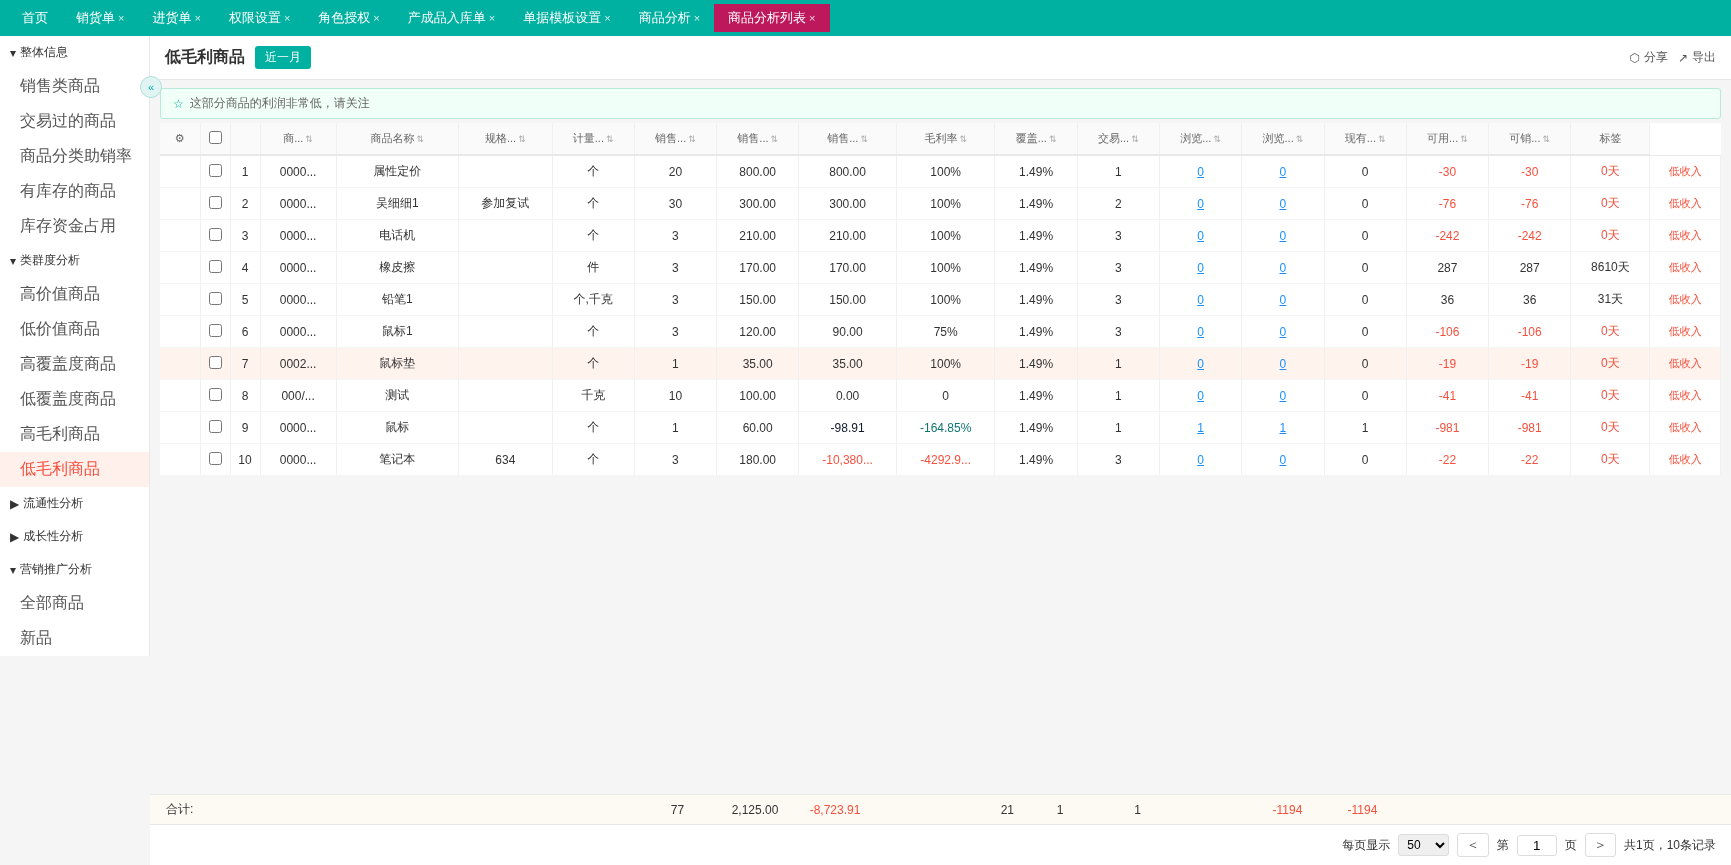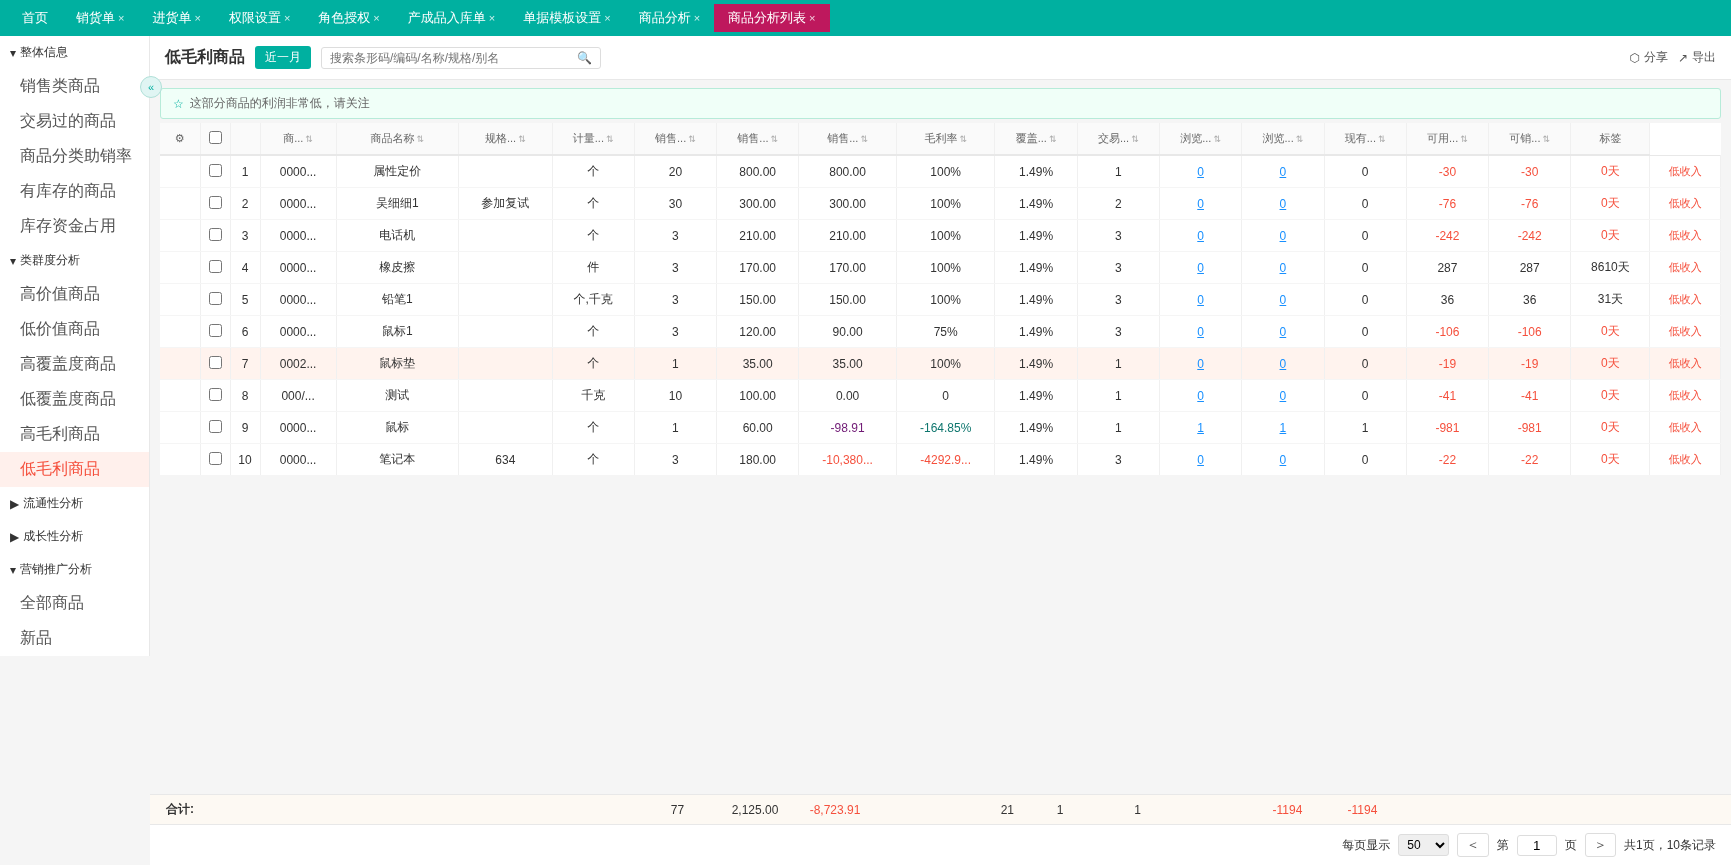--- a/index.html
+++ b/index.html
@@ -163,24 +163,20 @@
       <div class="sidebar-item">新品</div>
     </div>
     <button class="collapse-sidebar-btn" style="top:40px;">«</button>
   </div>
 
   <div class="content">
 
     <div class="page-header">
       <span class="page-title">低毛利商品</span>
       <button class="date-filter-btn">近一月</button>
-      <div class="search-box">
-        <input type="text" placeholder="搜索条形码/编码/名称/规格/别名" style="">
-        <span class="search-icon">🔍</span>
-      </div>
       <div class="header-right">
         <button class="header-btn">
           <span>⬡</span>
           <span>分享</span>
         </button>
         <button class="header-btn">
           <span>↗</span>
           <span>导出</span>
         </button>
       </div>
@@ -471,21 +467,21 @@
             <tr>
       <td></td>
       <td><input type="checkbox" style=""></td>
       <td>9</td>
       <td>0000...</td>
       <td>鼠标</td>
       <td></td>
       <td>个</td>
       <td>1</td>
       <td>60.00</td>
-      <td style="color:#701a75;">-98.91</td>
+      <td style="color:#0f172a;">-98.91</td>
       <td style="color:#0f766e;">-164.85%</td>
       <td>1.49%</td>
       <td>1</td>
       <td><span class="link-style">1</span></td>
       <td><span class="link-style">1</span></td>
       <td>1</td>
       <td style="color:#f5503d;">-981</td>
       <td style="color:#f5503d;">-981</td>
       <td style="color:#f5503d;">0天</td>
       <td><span class="tag-low-income">低收入</span></td>
@@ -511,21 +507,21 @@
       <td style="color:#f5503d;">-22</td>
       <td style="color:#f5503d;">0天</td>
       <td><span class="tag-low-income">低收入</span></td>
     </tr>
           </tbody>
       </table>
     </div>
 
     <div class="total-row-container">
       <div style="display:flex; align-items:center; font-size:12px; gap:0;">
-        <span style="font-weight:bold; padding: 0 10px 0 6px; min-width:100px;">合计:</span>
+        <span style="font-weight:normal; padding: 0 10px 0 6px; min-width:100px;">合计:</span>
         <span style="min-width:30px; text-align:center; padding:0 6px;"></span>
         <span style="min-width:30px; text-align:center; padding:0 6px;"></span>
         <span style="min-width:80px; text-align:center; padding:0 6px;"></span>
         <span style="min-width:160px; text-align:center; padding:0 6px;"></span>
         <span style="min-width:80px; text-align:center; padding:0 6px;"></span>
         <span style="min-width:75px; text-align:center; padding:0 6px;">77</span>
         <span style="min-width:80px; text-align:center; padding:0 6px;">2,125.00</span>
         <span style="min-width:80px; text-align:center; padding:0 6px; color:#f5503d;">-8,723.91</span>
         <span style="min-width:70px; text-align:center; padding:0 6px;"></span>
         <span style="min-width:75px; text-align:right; padding:0 6px;">21</span>

